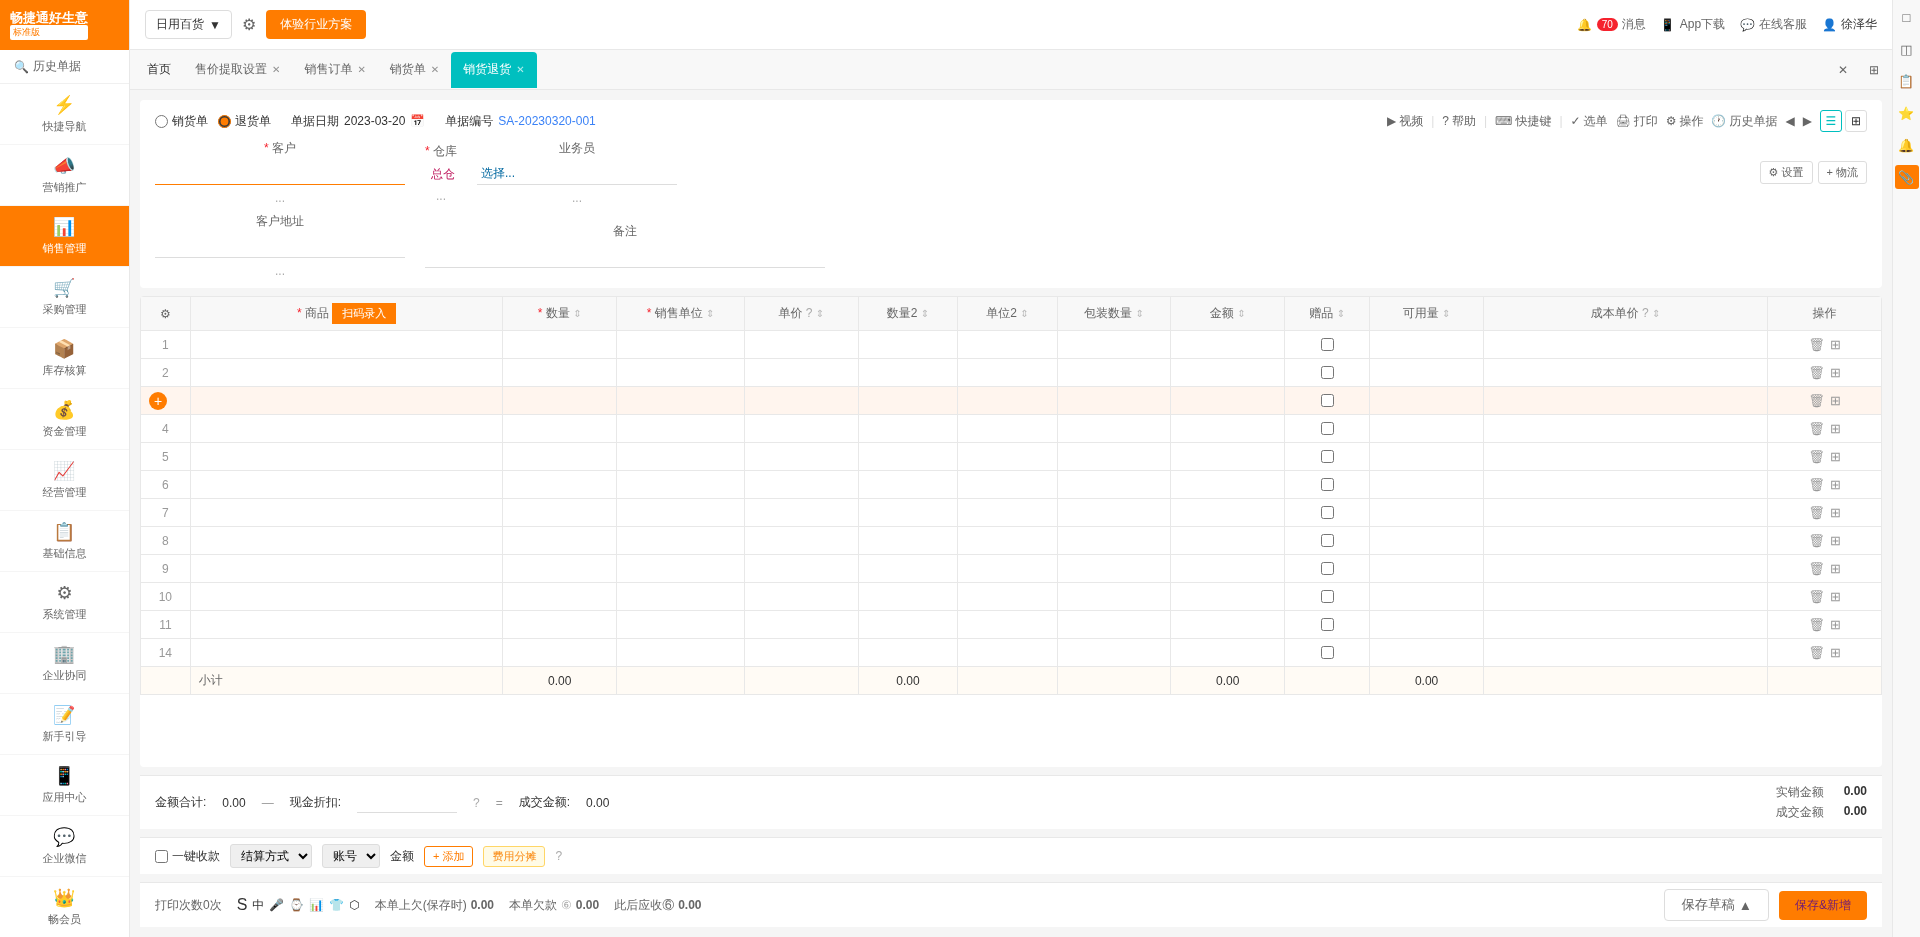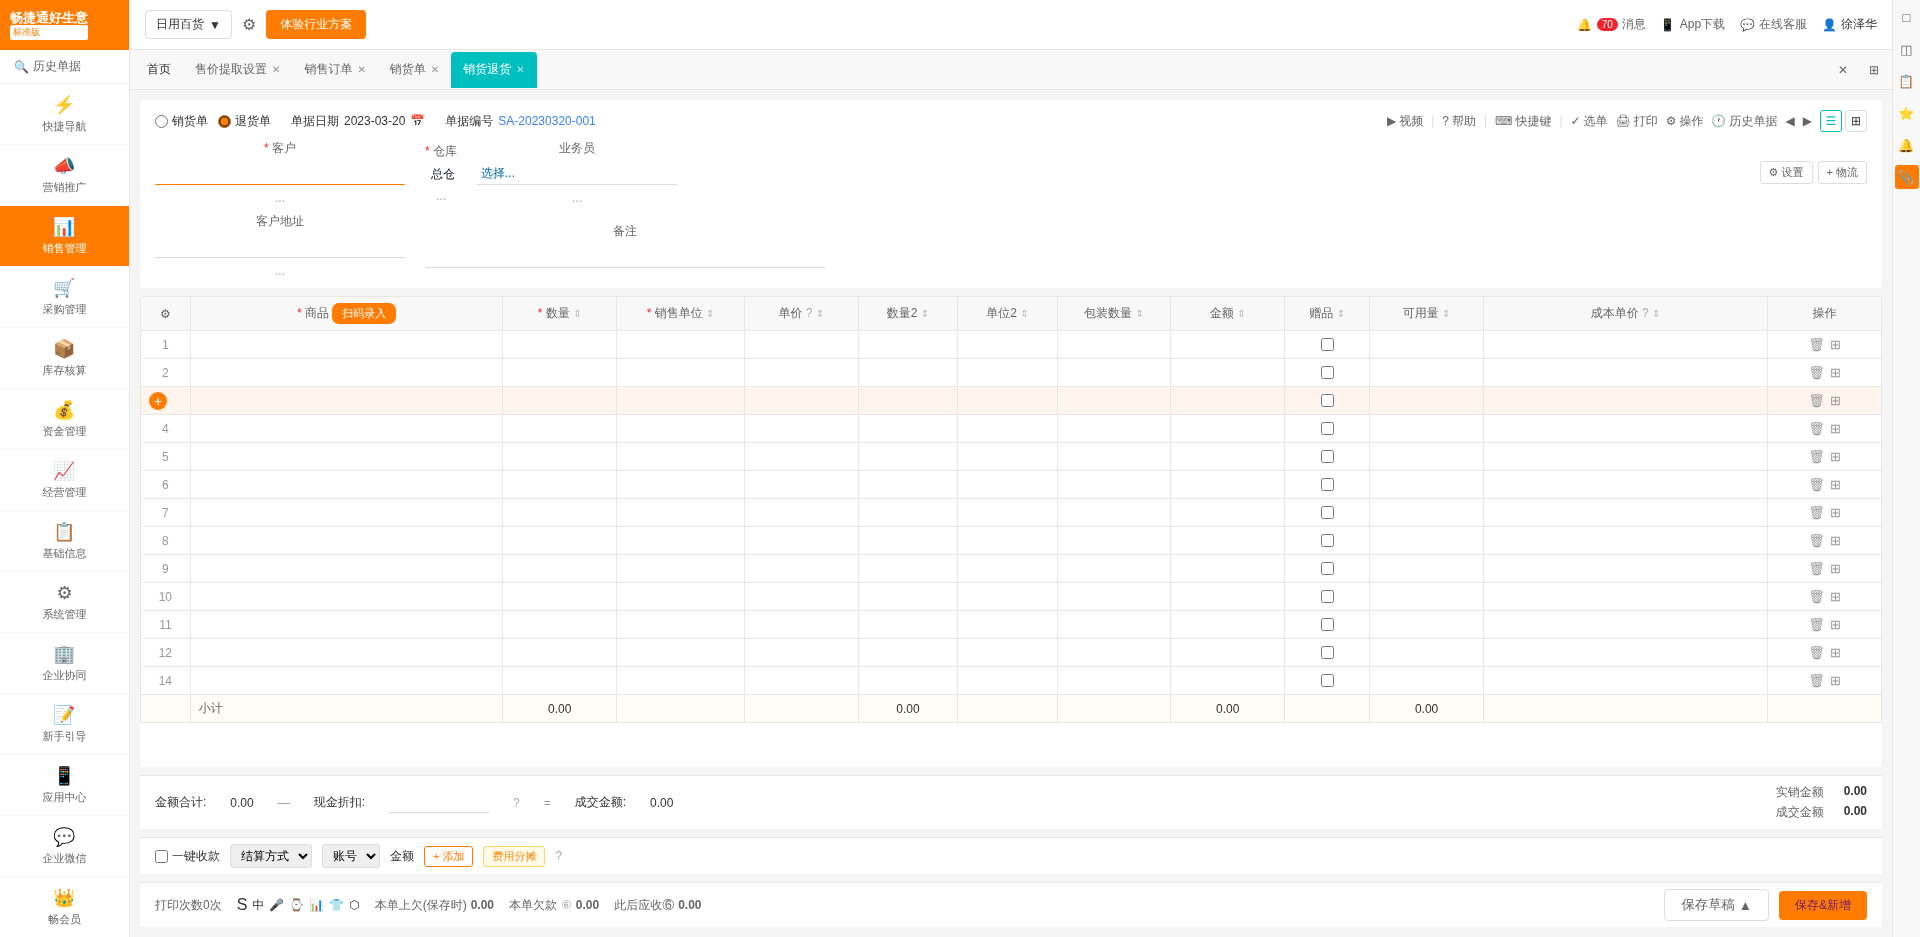--- a/index.html
+++ b/index.html
@@ -65,21 +65,21 @@
     .form-row { display: flex; align-items: center; gap: 20px; flex-wrap: wrap; }
     .form-field { display: flex; align-items: center; gap: 6px; flex-direction: column; }
     .field-label { color: #666; white-space: nowrap; }
     .required { color: #f5222d; }
     .field-input { width: 200px; border-bottom: 1px solid #ff7c00; padding: 2px 4px; color: #333; min-height: 20px; }
     .field-input-wide { width: 250px; }
     .field-dots { color: #aaa; }
 
     
     .table-container { background: #fff; border-radius: 4px; overflow: hidden; flex: 1; }
-    .btn-scan { background: #ff7c00; color: #fff; border: none; padding: 3px 10px; border-radius: 7px; cursor: pointer; font-size: 11px; }
+    .btn-scan { background: #ff7c00; color: #fff; border: none; padding: 3px 10px; border-radius: 0; cursor: pointer; font-size: 11px; }
 
     table { width: 100%; border-collapse: collapse; font-size: 12px; }
     thead tr { background: #f8f8f8; }
     th { padding: 6px 8px; border: 1px solid #e8e8e8; color: #666; font-weight: normal; white-space: nowrap; text-align: center; }
     td { padding: 4px 8px; border: 1px solid #e8e8e8; height: 28px; text-align: center; color: #333; }
     tr.active-row { background: #fff5ee; }
     tr.active-row td { background: #fff5ee; }
     .row-num { color: #999; }
     .add-row-btn { background: #ff7c00; color: #fff; width: 18px; height: 18px; border-radius: 50%; display: flex; align-items: center; justify-content: center; cursor: pointer; font-size: 14px; }
     .checkbox-cell { display: flex; justify-content: center; }
@@ -334,21 +334,21 @@
               <span>客户</span>
             </span>
             <div class="field-input field-input-wide" style="border-bottom:1px solid #ff7c00;min-width:200px;height:22px;"></div>
             <span class="field-dots">...</span>
           </div>
           <div class="form-field">
             <span class="field-label">
               <span class="required">*</span>
               <span>仓库</span>
             </span>
-            <span style="color:#0f172a;margin-left:4px;">总仓</span>
+            <span style="color:#be185d;margin-left:4px;">总仓</span>
             <span class="field-dots">...</span>
           </div>
           <div class="form-field">
             <span class="field-label">业务员</span>
             <div class="field-input" style="min-width:150px;height:22px;border-bottom:1px solid #ddd;color:#0369a1;">
               <span>选择...</span>
             </div>
             <span style="color:#aaa;">...</span>
           </div>
           <div class="top-right-btns">
@@ -708,48 +708,20 @@
       <td>
         <div class="row-actions">
           <span class="row-action-btn">🗑</span>
           <span class="row-action-btn">⊞</span>
         </div>
       </td>
     </tr>
               <tr>
       <td>
         <span class="row-num">11</span>
-      </td>
-      <td style="text-align:left;">
-        
-      </td>
-      <td></td>
-      <td></td>
-      <td></td>
-      <td></td>
-      <td></td>
-      <td></td>
-      <td></td>
-      <td>
-        <div class="checkbox-cell">
-          <input type="checkbox" style="">
-        </div>
-      </td>
-      <td></td>
-      <td></td>
-      <td>
-        <div class="row-actions">
-          <span class="row-action-btn">🗑</span>
-          <span class="row-action-btn">⊞</span>
-        </div>
-      </td>
-    </tr>
-              <tr>
-      <td>
-        <span class="row-num">12</span>
       </td>
       <td style="text-align:left;">
         
       </td>
       <td></td>
       <td></td>
       <td></td>
       <td></td>
       <td></td>
       <td></td>
@@ -809,21 +781,21 @@
     <td></td>
     <td class="total-value">0.00</td>
     <td></td>
     <td></td>
   </tr>
             </tbody>
         </table>
       </div>
 
       <div class="summary-bar">
-        <div style="display:flex;align-items:center;gap:24px;flex:1;">
+        <div style="display:flex;align-items:center;gap:16px;flex:1;">
           <span>金额合计:</span>
           <span style="color:#333;">0.00</span>
           <span class="summary-minus">—</span>
           <span>现金折扣:</span>
           <div style="width:100px;border-bottom:1px solid #ddd;height:20px;"></div>
           <span style="cursor:pointer;color:#aaa;">?</span>
           <span class="summary-equals">=</span>
           <span>成交金额:</span>
           <span style="color:#333;">0.00</span>
         </div>

